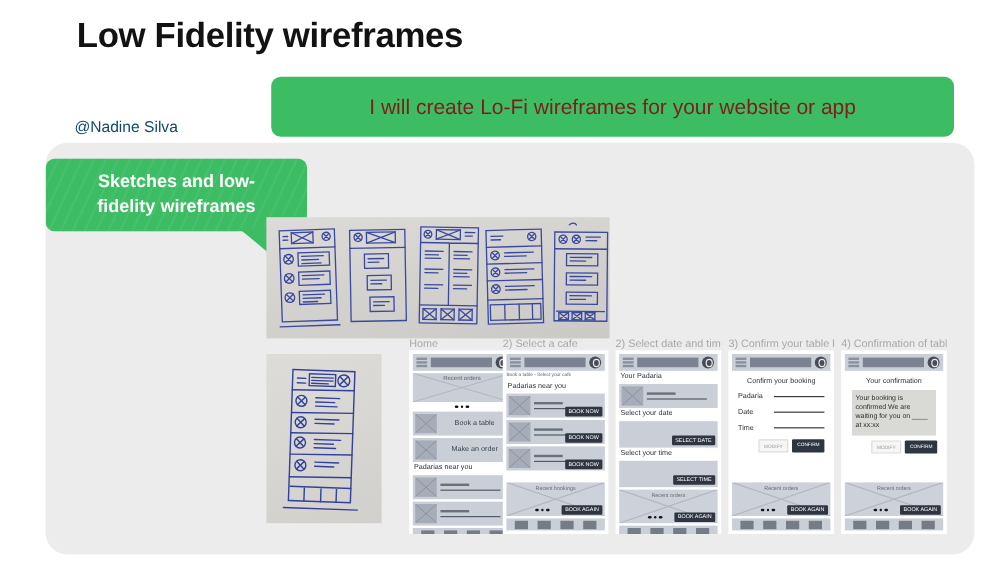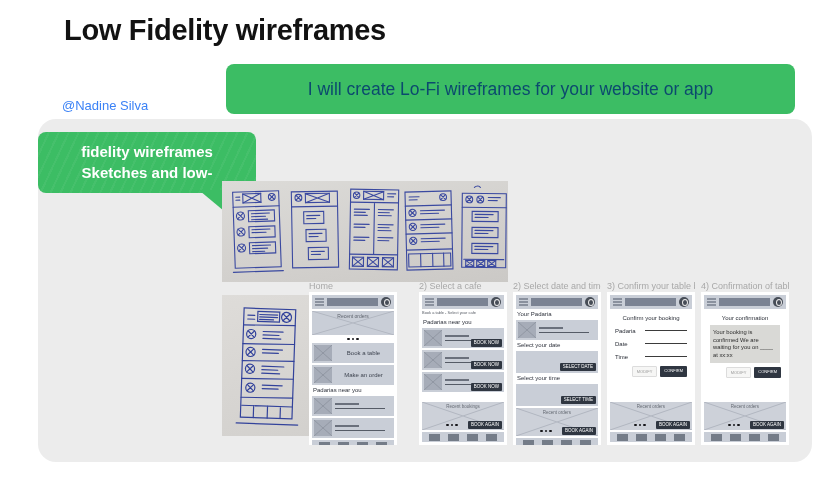--- a/index.html
+++ b/index.html
@@ -12,22 +12,22 @@
   }
   *{margin:0;padding:0;box-sizing:border-box;}
   html,body{background:#fff;}
   body{font-family:"Liberation Sans", sans-serif;}
   .stage{position:relative;width:836px;height:484px;background:#fff;overflow:hidden;border-radius:19px;}
 
   
   .page-title{position:absolute;left:64px;top:14px;font-size:29px;font-weight:700;color:#121212;letter-spacing:-.3px;}
   .banner{position:absolute;left:226px;top:64px;width:569px;height:50px;background:var(--green);
           border-radius:8px;display:flex;align-items:center;justify-content:center;
-          color:#0c4a6e;font-size:17.5px;}
-  .author{position:absolute;left:62px;top:98px;font-size:13px;color:#3b82f6;}
+          color:#7f1d1d;font-size:17.5px;}
+  .author{position:absolute;left:62px;top:98px;font-size:13px;color:#0c4a6e;}
 
   
   .board{position:absolute;left:38px;top:119px;width:774px;height:343px;background:var(--panel);border-radius:18px;}
 
   
   .bubble{position:absolute;left:38px;top:132px;width:218px;height:61px;background:var(--green);border-radius:8px;
           display:flex;flex-direction:column;align-items:center;justify-content:center;
           color:#fff;font-weight:700;font-size:15px;line-height:1.35;
           background-image:repeating-linear-gradient(115deg,rgba(255,255,255,.05) 0 2px,transparent 2px 9px);}
   .bubble-tail{position:absolute;left:198px;top:190px;width:40px;height:26px;background:var(--green);
@@ -35,21 +35,21 @@
 
   
   .photo-top{position:absolute;left:222px;top:181px;width:286px;height:101px;
              background:linear-gradient(168deg,#dcdbd8 0%,#d3d1ce 55%,#cbc9c6 100%);}
   .photo-side{position:absolute;left:222px;top:295px;width:96px;height:141px;
               background:linear-gradient(160deg,#dedcd9 0%,#d2d0cd 100%);}
   .photo-top svg,.photo-side svg{display:block;width:100%;height:100%;}
 
   
   .frame{position:absolute;top:281px;width:88px;}
-  .f1{left:309px}.f2{left:419px}.f3{left:513px}.f4{left:607px}.f5{left:701px}
+  .f1{left:341px}.f2{left:419px}.f3{left:513px}.f4{left:607px}.f5{left:701px}
   .frame-title{font-size:9px;color:#a8a8a8;height:11px;line-height:11px;white-space:nowrap;overflow:hidden;}
   .card{background:#fff;height:153px;padding:3px;display:flex;flex-direction:column;gap:2px;overflow:hidden;}
 
   .appbar{height:14px;background:var(--wf-gray);display:flex;align-items:center;gap:3px;padding:2px 3px;flex:none;}
   .burger{width:9px;display:flex;flex-direction:column;gap:1.5px;flex:none;}
   .burger i{display:block;height:1.4px;background:#8a919e;}
   .logo-rect{flex:1;height:8px;background:var(--wf-dark);}
   .avatar{width:10px;height:10px;border-radius:50%;background:#474d57;flex:none;position:relative;}
   .avatar::after{content:"";position:absolute;left:2.5px;top:2px;width:4px;height:5px;border-radius:50%;border:1px solid #e8e8e8;}
 
@@ -100,22 +100,22 @@
 
   <h1 class="page-title">Low Fidelity wireframes</h1>
   <div class="banner">
     <span>I will create Lo-Fi wireframes for your website or app</span>
   </div>
   <div class="author">@Nadine Silva</div>
 
   <div class="board"></div>
 
   <div class="bubble">
+    <span>Sketches and low-</span>
     <span>fidelity wireframes</span>
-    <span>Sketches and low-</span>
   </div>
   <div class="bubble-tail"></div>
 
   <div class="photo-top">
     <svg viewBox="0 0 286 100">
       <g stroke="#3A49A0" fill="none" stroke-width="1.1" stroke-linecap="round">
 
         <g transform="rotate(-2 35 50)">
           <rect x="12" y="10" width="46" height="76"></rect>
           <path d="M15 15h4 M15 18h4"></path>

